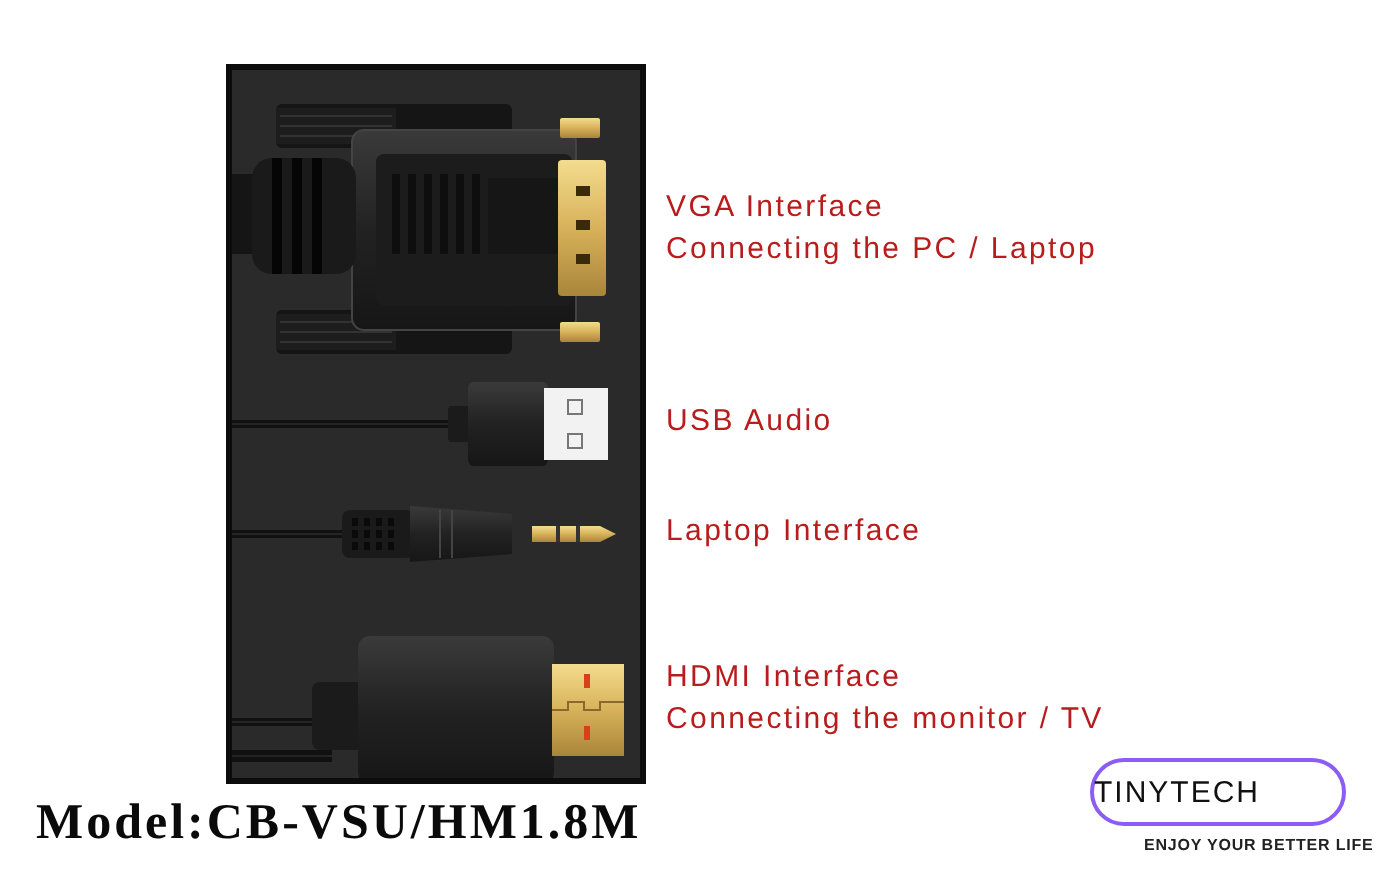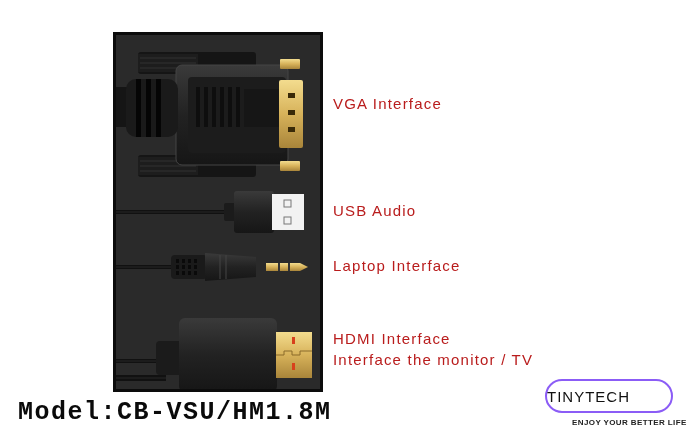--- a/index.html
+++ b/index.html
@@ -1,20 +1,20 @@
 <!DOCTYPE html>
 <html><head>
 <meta charset="utf-8">
 <style>
   html,body{margin:0;padding:0;background:#ffffff;}
   body{width:700px;height:440px;position:relative;overflow:hidden;font-family:"Liberation Sans",sans-serif;}
   .panel{position:absolute;left:113px;top:32px;width:204px;height:354px;background:#2a2a2a;border:3px solid #0c0c0c;overflow:hidden;}
   .panel svg{position:absolute;left:0;top:0;}
   .label{position:absolute;left:333px;color:#b91c1c;font-size:15px;letter-spacing:1.2px;line-height:21px;white-space:nowrap;}
-  .model{position:absolute;left:18px;top:398px;font-family:Liberation Mono, monospace;font-weight:bold;font-size:25px;letter-spacing:1.5px;color:#0a0a0a;white-space:nowrap;}
+  .model{position:absolute;left:18px;top:398px;font-family:Liberation Serif, serif;font-weight:bold;font-size:25px;letter-spacing:1.5px;color:#0a0a0a;white-space:nowrap;}
   .brand{position:absolute;left:545px;top:379px;width:124px;height:30px;border:2px solid #8b5cf6;border-radius:17px;display:flex;align-items:center;justify-content:flex-start;font-size:15px;letter-spacing:1px;color:#111;}
   .tagline{position:absolute;left:550px;top:418px;font-size:8px;font-weight:bold;letter-spacing:0.4px;color:#222;white-space:nowrap;padding-left:22px;}
 </style>
 </head>
 <body>
 
 <div class="panel">
   <svg width="204" height="354" viewBox="0 0 204 354">
     <defs>
       <linearGradient id="gold" x1="0" y1="0" x2="0" y2="1">
@@ -117,33 +117,34 @@
       <rect x="160" y="297" width="36" height="46" fill="url(#gold)"></rect>
       <polyline points="160,320 168,320 168,316 176,316 176,320 184,320 184,316 196,316" fill="none" stroke="#8a6a2a" stroke-width="1"></polyline>
       <rect x="176" y="302" width="3" height="7" fill="#d8401c"></rect>
       <rect x="176" y="328" width="3" height="7" fill="#d8401c"></rect>
     </g>
   </svg>
 </div>
 
 <div class="label" style="top:93px">
   <div>VGA Interface</div>
+  <div>Connecting the PC / Laptop</div>
 </div>
 
 <div class="label" style="top:200px">
   <div>USB Audio</div>
 </div>
 
 <div class="label" style="top:255px">
   <div>Laptop Interface</div>
 </div>
 
 <div class="label" style="top:328px">
   <div>HDMI Interface</div>
-  <div>Interface the monitor / TV</div>
+  <div>Connecting the monitor / TV</div>
 </div>
 
 <div class="model">Model:CB-VSU/HM1.8M</div>
 
 <div class="brand">
   <span>TINYTECH</span>
 </div>
 <div class="tagline">ENJOY YOUR BETTER LIFE</div>
 
 </body></html>

